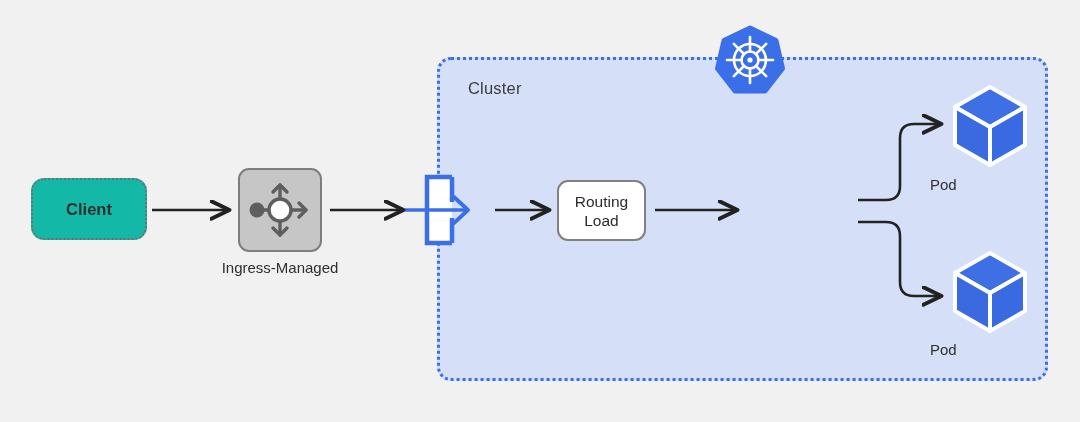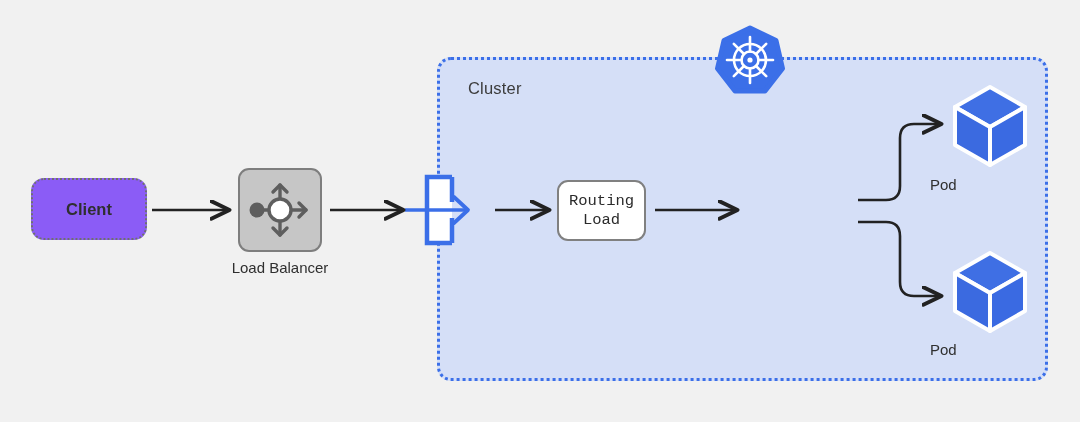--- a/index.html
+++ b/index.html
@@ -48,21 +48,21 @@
     height: 72px;
   }
 
   
   #client-box {
     left: 31px;
     top: 178px;
     width: 116px;
     height: 62px;
     box-sizing: border-box;
-    background: #8b5cf6;
+    background: #14b8a6;
     border: 2.5px dotted #6f6f6f;
     border-radius: 13px;
     display: flex;
     align-items: center;
     justify-content: center;
   }
   #client-label {
     font-size: 16.5px;
     font-weight: bold;
     color: #2f2f2f;
@@ -110,21 +110,21 @@
     box-sizing: border-box;
     background: #ffffff;
     border: 2px solid #808080;
     border-radius: 11px;
     display: flex;
     flex-direction: column;
     align-items: center;
     justify-content: center;
     line-height: 19px;
   }
-  .routing-line { font-size: 15.5px; color: #2b2b2b; font-family: Liberation Mono, monospace; }
+  .routing-line { font-size: 15.5px; color: #2b2b2b; }
 
   
   #service-box {
     left: 745px;
     top: 182px;
     width: 105px;
     height: 59px;
     box-sizing: border-box;
     background: #3b6fe8;
     border-radius: 9px;
@@ -198,21 +198,21 @@
         <line x1="42" y1="36" x2="42" y2="17"></line>
         <polyline points="35,24 42,17 49,24"></polyline>
         <line x1="42" y1="48" x2="42" y2="67"></line>
         <polyline points="35,60 42,67 49,60"></polyline>
       </g>
       <circle cx="19" cy="42" r="7.5" fill="#5e5e5e"></circle>
       <circle cx="42" cy="42" r="11" fill="#ffffff" stroke="#5e5e5e" stroke-width="3.4"></circle>
     </svg>
   </div>
   <div class="abs" id="lb-label">
-    <div>Load Balancer</div>
+    <div>Ingress-Managed</div>
   </div>
 
   <div class="abs" id="ingress-icon">
     <svg width="84" height="76" viewBox="0 0 84 76">
 
       <path d="M47,5 L22,5 L22,71 L47,71" fill="#ffffff" stroke="#3b6fe8" stroke-width="4.5" stroke-linejoin="miter" stroke-linecap="butt"></path>
       <path d="M47,5 L47,30" fill="none" stroke="#3b6fe8" stroke-width="4.5" stroke-linecap="butt"></path>
       <path d="M47,46 L47,71" fill="none" stroke="#3b6fe8" stroke-width="4.5" stroke-linecap="butt"></path>
 
       <line x1="-30" y1="38" x2="62" y2="38" stroke="#3b6fe8" stroke-width="3.4"></line>

